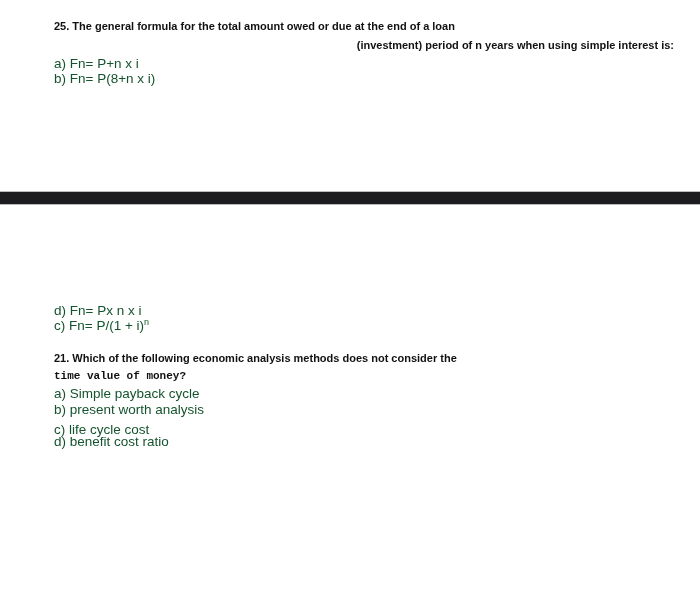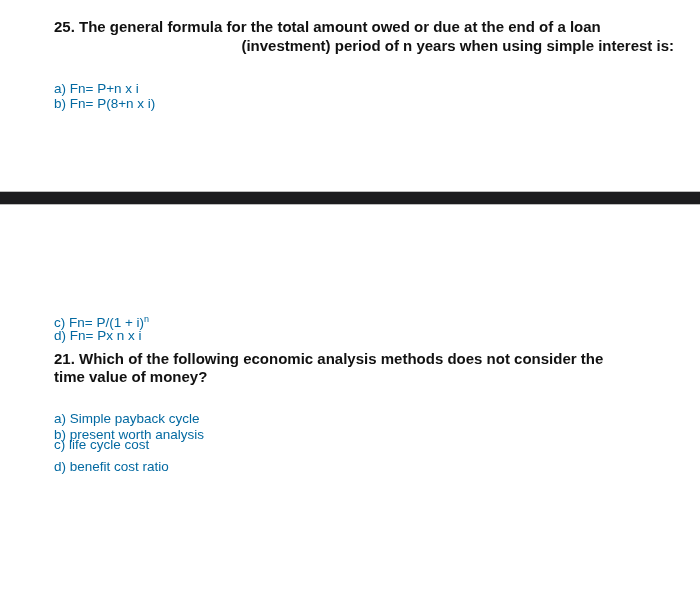--- a/index.html
+++ b/index.html
@@ -1,39 +1,39 @@
 <!DOCTYPE html>
 <html><head>
 <meta charset="utf-8">
 <style>
   html, body { margin: 0; padding: 0; background: #ffffff; }
   body { width: 700px; height: 611px; position: relative; overflow: hidden;
          font-family: "Liberation Sans", sans-serif; color: #1a1a1a; }
-  .q-title { position: absolute; left: 54px; font-weight: bold; font-size: 15px; line-height: 19px; color: #111; width: 620px; }
-  .opt { position: absolute; left: 54px; font-size: 13.5px; line-height: 15px; color: #0369a1; margin-top: 25px; }
+  .q-title { position: absolute; left: 54px; font-weight: bold; font-size: 11px; line-height: 19px; color: #111; width: 620px; }
+  .opt { position: absolute; left: 54px; font-size: 13.5px; line-height: 15px; color: #14532d; }
   .divider { position: absolute; left: 0; top: 191px; width: 700px; height: 12px; background: #1c1c1e; border-top: 1px solid #bbb; border-bottom: 1px solid #bbb; }
   sup { font-size: 9px; vertical-align: 5px; line-height: 0; }
 </style>
 </head>
 <body>
 
 <div>
   <div class="q-title" style="top:17px;">25. The general formula for the total amount owed or due at the end of a loan</div>
   <div class="q-title" style="top:36px;text-align:right;">(investment) period of n years when using simple interest is:</div>
   <div class="opt" style="top:56px;">a) Fn= P+n x i</div>
   <div class="opt" style="top:71px;">b) Fn= P(8+n x  i)</div>
 </div>
 
 <div class="divider"></div>
 
 <div>
-  <div class="opt" style="top:290px;"><span>c) Fn= P/(1 + i)</span><sup>n</sup></div>
+  <div class="opt" style="top:318px;"><span>c) Fn= P/(1 + i)</span><sup>n</sup></div>
   <div class="opt" style="top:303px;">d) Fn= Px n x i</div>
 </div>
 
 <div>
   <div class="q-title" style="top:349px;">21. Which of the following economic analysis methods does not consider the</div>
-  <div class="q-title" style="top:367px;">time value of money?</div>
+  <div class="q-title" style="top:367px;font-family:Liberation Mono, monospace;">time value of money?</div>
   <div class="opt" style="top:386px;">a) Simple payback cycle</div>
   <div class="opt" style="top:402px;">b) present worth analysis</div>
-  <div class="opt" style="top:412px;">c) life cycle cost</div>
+  <div class="opt" style="top:422px;">c) life cycle cost</div>
   <div class="opt" style="top:434px;">d) benefit cost ratio</div>
 </div>
 
 </body></html>

